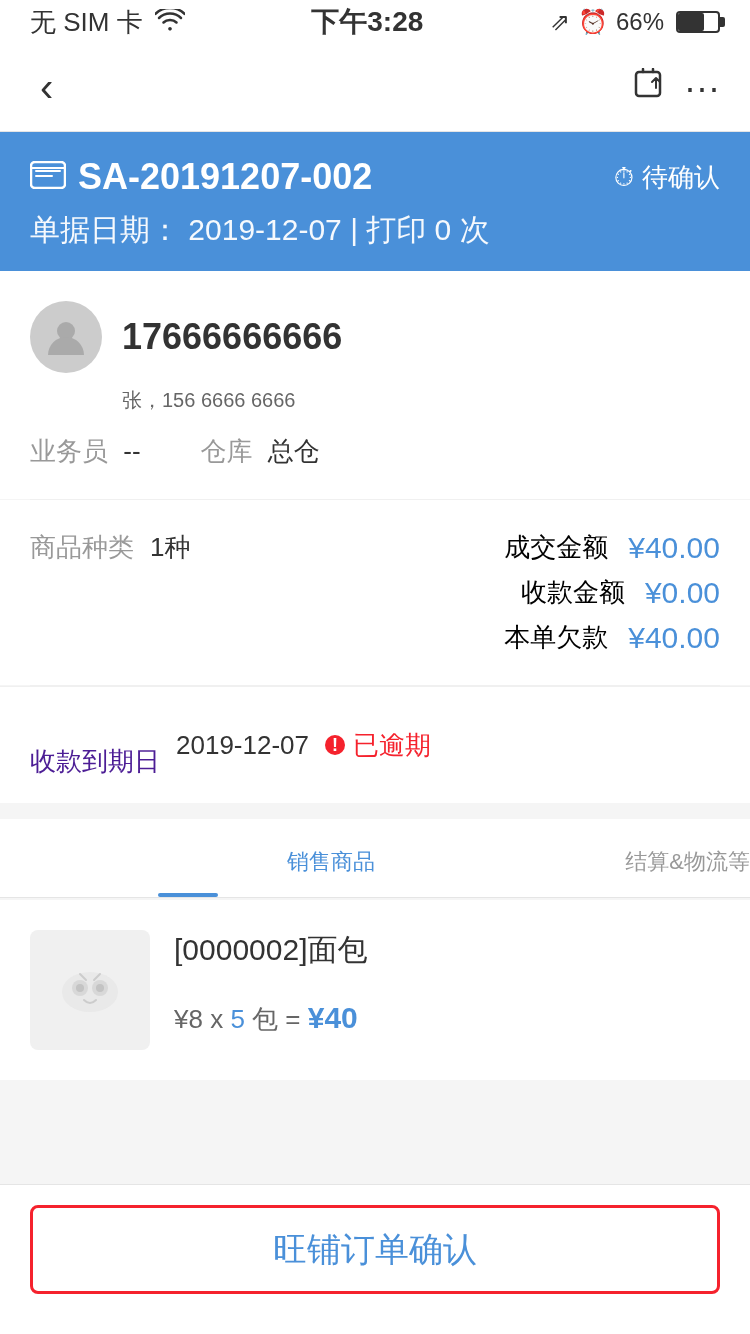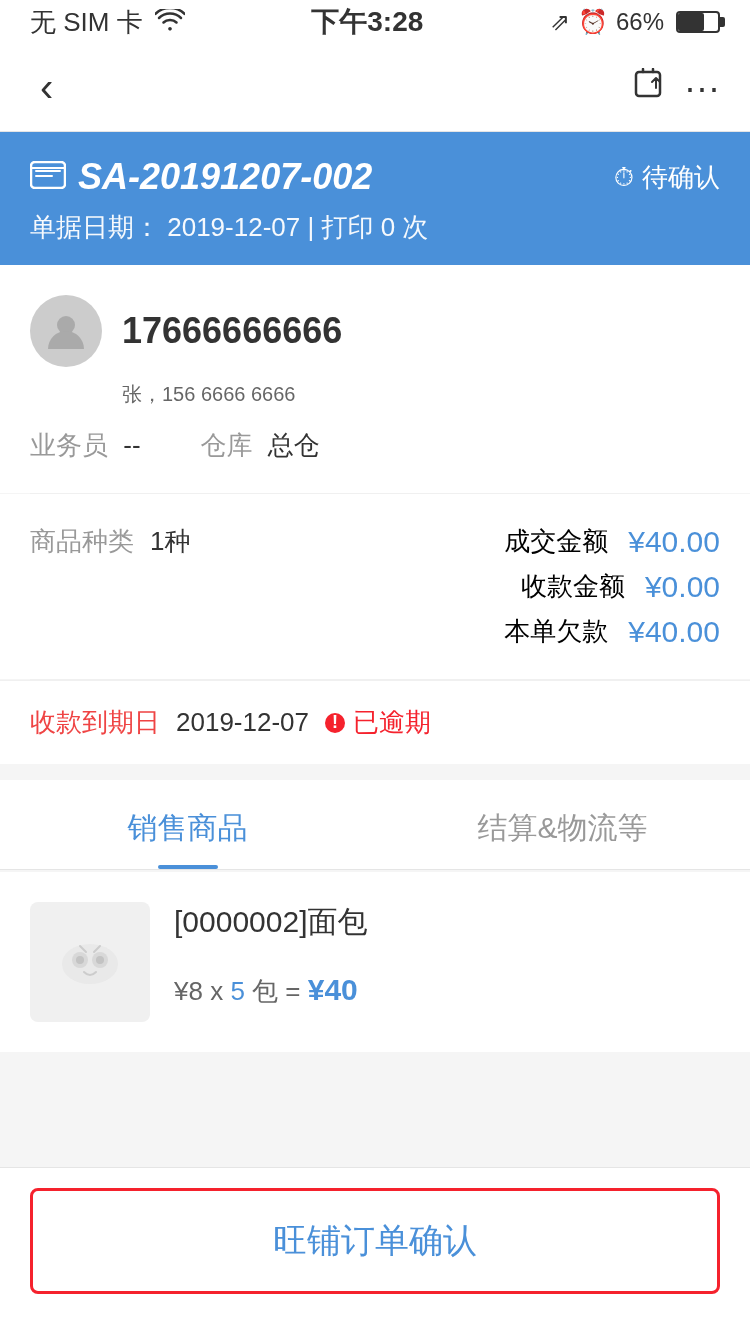--- a/index.html
+++ b/index.html
@@ -109,32 +109,31 @@
       justify-content: space-between;
       margin-bottom: 12px;
     }
     .order-id {
       font-size: 36px;
       font-weight: 700;
       color: #fff;
       display: flex;
       align-items: center;
       gap: 12px;
-      font-style: italic;
     }
     .order-status {
       color: #fff;
       font-size: 26px;
       display: flex;
       align-items: center;
       gap: 8px;
     }
     .order-date-row {
       color: rgba(255,255,255,0.95);
-      font-size: 26px;
+      font-size: 30px;
     }
 
     
     .customer-card {
       background: #fff;
       padding: 30px;
       margin-top: 0;
     }
     .customer-top {
       display: flex;
@@ -224,21 +223,21 @@
     .due-date-card {
       background: #fff;
       padding: 24px 30px;
       display: flex;
       align-items: center;
       gap: 16px;
       font-size: 26px;
       color: #666;
       border-top: 1px solid #f0f0f0;
     }
-    .due-date-label { color: #ef4444; }
+    .due-date-label { color: #4c1d95; margin-top: 33px; }
     .due-date-value { color: #333; }
     .overdue-badge {
       display: flex;
       align-items: center;
       gap: 8px;
       color: #f5222d;
       font-size: 26px;
     }
     .overdue-dot {
       width: 20px;
@@ -255,23 +254,23 @@
 
     
     .tabs-container {
       background: #fff;
       display: flex;
       border-bottom: 1px solid #e5e5e5;
       margin-top: 0;
     }
     .tab-item {
       flex: 1;
-      text-align: center;
+      text-align: right;
       padding: 28px 0 20px;
-      font-size: 30px;
+      font-size: 22px;
       color: #999;
       position: relative;
       cursor: pointer;
     }
     .tab-item.active {
       color: #4A90D9;
     }
     .tab-item.active::after {
       content: '';
       position: absolute;
@@ -338,21 +337,21 @@
       position: fixed;
       bottom: 0;
       left: 0;
       width: 750px;
       background: #fff;
       padding: 20px 30px 40px;
       border-top: 1px solid #e5e5e5;
     }
     .confirm-btn {
       width: 100%;
-      height: 106px;
+      height: 89px;
       border: 3px solid #f5222d;
       border-radius: 8px;
       background: #fff;
       color: #4A90D9;
       font-size: 34px;
       font-weight: 500;
       cursor: pointer;
       display: flex;
       align-items: center;
       justify-content: center;

